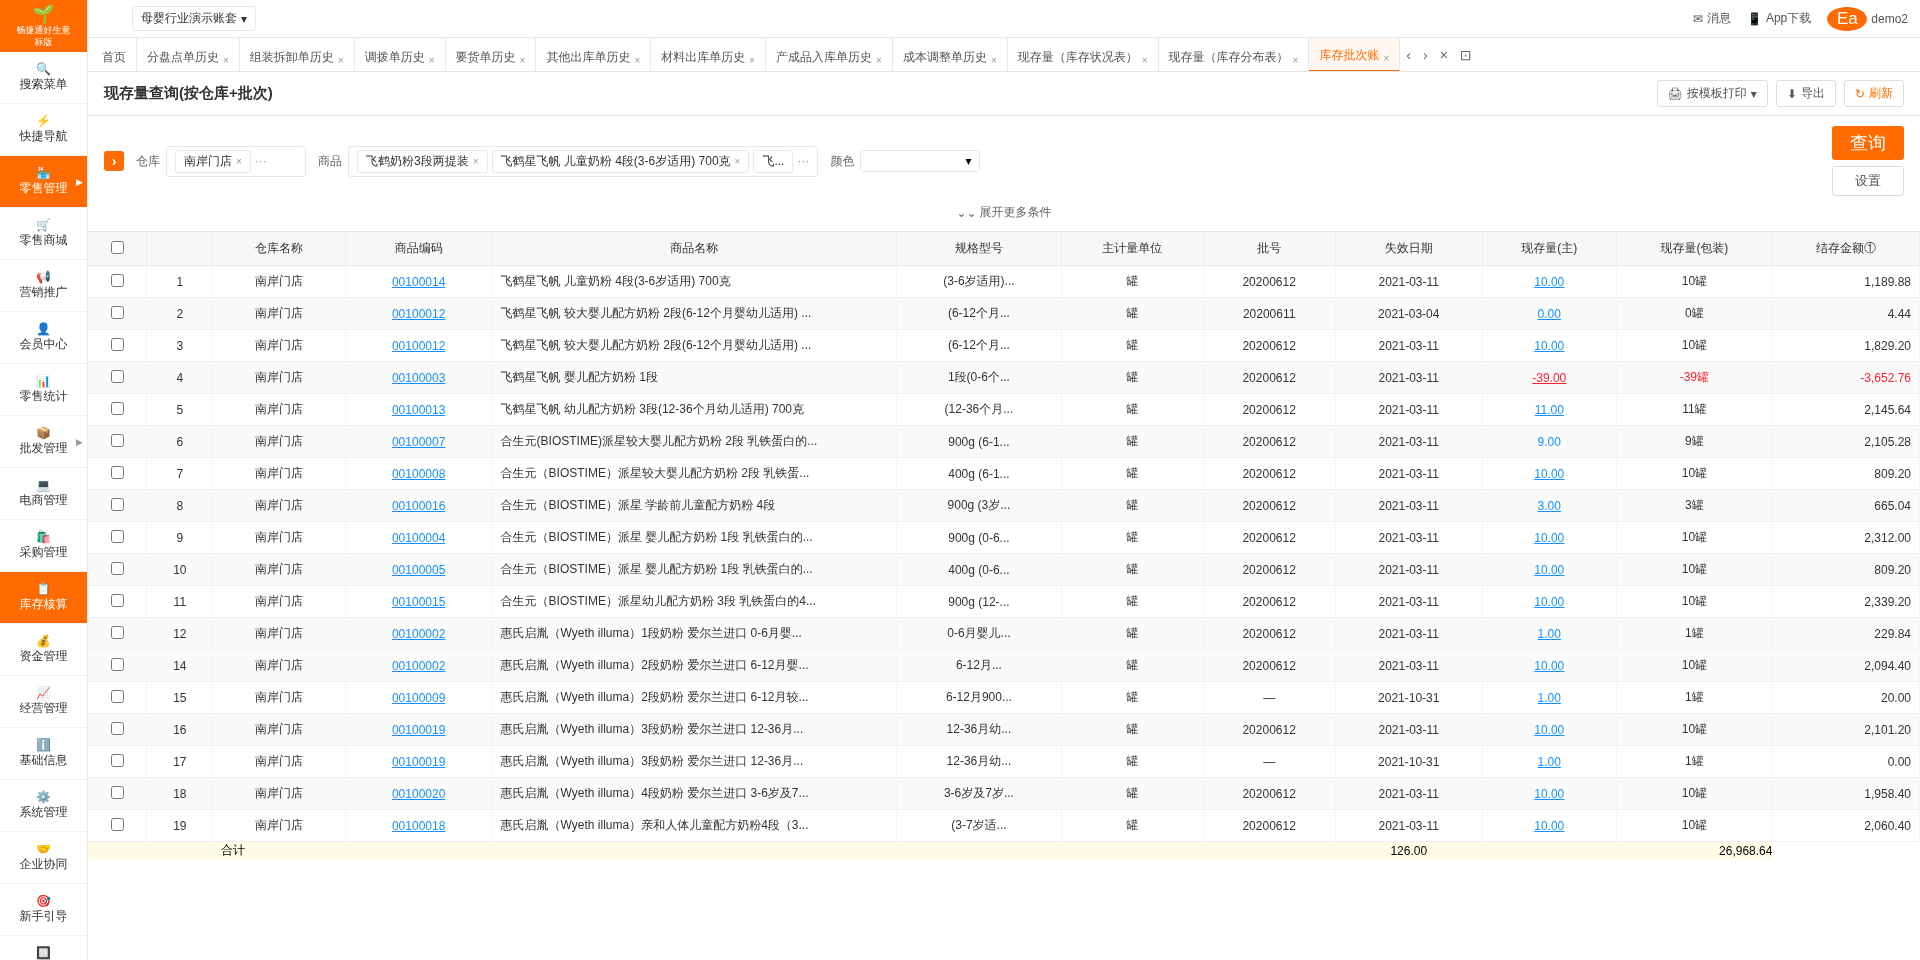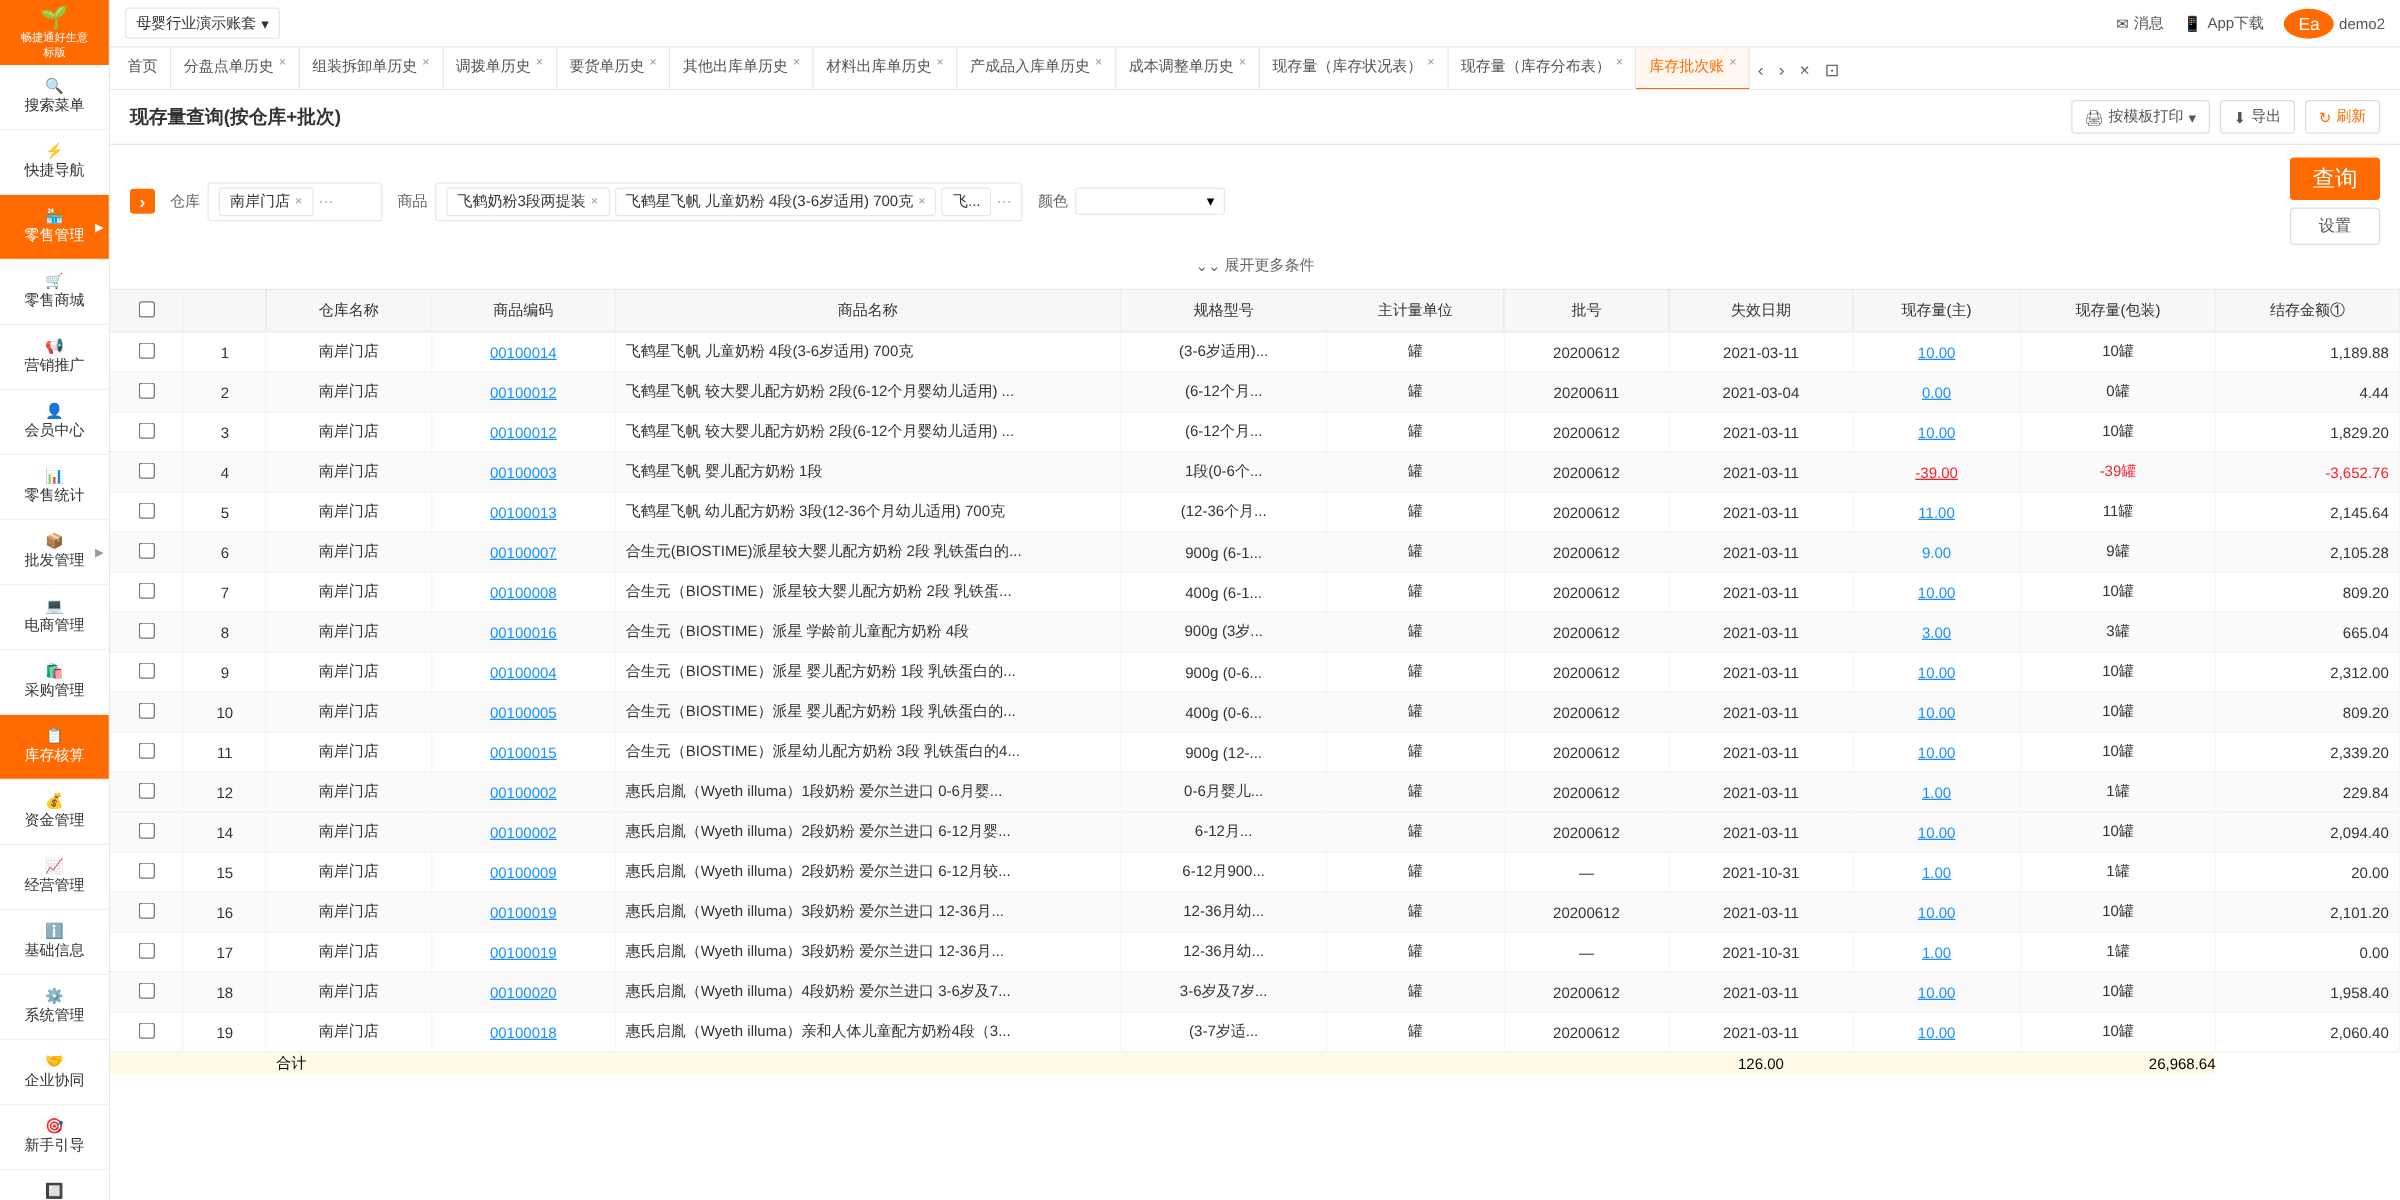--- a/index.html
+++ b/index.html
@@ -11,28 +11,28 @@
     .sidebar-logo-text { font-size: 9px; color: #fff; text-align: center; line-height: 1.3; }
     .sidebar-item { width: 100%; padding: 10px 4px; text-align: center; color: #333; font-size: 11px; cursor: pointer; border-bottom: 1px solid #f0f0f0; }
     .sidebar-item.active { background: #ff6b00; color: #fff; }
 
     
     .main { flex: 1; display: flex; flex-direction: column; overflow: hidden; }
 
     
     .topbar { background: #fff; height: 38px; display: flex; align-items: center; padding: 0 12px; border-bottom: 1px solid #e8e8e8; justify-content: space-between; }
     .topbar-left { display: flex; align-items: center; gap: 8px; }
-    .topbar-selector { display: flex; align-items: center; gap: 4px; color: #333; font-size: 12px; cursor: pointer; border: 1px solid #e8e8e8; padding: 3px 8px; border-radius: 3px; }
+    .topbar-selector { display: flex; align-items: center; gap: 4px; color: #333; font-size: 12px; cursor: pointer; border: 1px solid #e8e8e8; padding: 3px 8px; border-radius: 3px; margin-left: 32px; }
     .topbar-right { display: flex; align-items: center; gap: 16px; color: #555; font-size: 12px; }
     .topbar-right-item { display: flex; align-items: center; gap: 4px; cursor: pointer; }
 
     
     .tabbar { background: #fff; height: 34px; display: flex; align-items: center; padding: 0 4px; border-bottom: 1px solid #e8e8e8; overflow-x: auto; white-space: nowrap; }
     .tabbar::-webkit-scrollbar { height: 3px; }
-    .tab { display: inline-flex; align-items: flex-start; padding: 6px 10px; color: #555; font-size: 11px; cursor: pointer; border-right: 1px solid #e8e8e8; height: 34px; white-space: nowrap; gap: 4px; }
+    .tab { display: inline-flex; align-items: flex-end; padding: 6px 10px; color: #555; font-size: 11px; cursor: pointer; border-right: 1px solid #e8e8e8; height: 34px; white-space: nowrap; gap: 4px; }
     .tab.active { color: #ff6b00; border-bottom: 2px solid #ff6b00; background: #fff7f0; }
     .tab-close { color: #999; font-size: 10px; cursor: pointer; }
     .tab-nav-btn { padding: 0 6px; cursor: pointer; color: #666; font-size: 14px; }
 
     
     .page-area { flex: 1; overflow: hidden; display: flex; flex-direction: column; padding: 0; }
 
     
     .page-header { background: #fff; padding: 8px 16px; display: flex; align-items: center; justify-content: space-between; border-bottom: 1px solid #e8e8e8; }
     .page-title { font-size: 15px; font-weight: bold; color: #333; }
@@ -187,21 +187,21 @@
     <div class="topbar-right">
       <div class="topbar-right-item">
         <span>✉</span>
         <span>消息</span>
       </div>
       <div class="topbar-right-item">
         <span>📱</span>
         <span>App下载</span>
       </div>
       <div class="topbar-right-item">
-        <div style="width:40px;height:24px;border-radius:50%;background:#ff6b00;display:flex;align-items:center;justify-content:center;color:#fff;font-size:14px;">Ea</div>
+        <div style="width:40px;height:24px;border-radius:50%;background:#ff6b00;display:flex;align-items:center;justify-content:center;color:#fff;font-size:17px;">Ea</div>
         <span>demo2</span>
       </div>
     </div>
   </div>
 
   <div class="tabbar">
     <div class="tab">
       <span>首页</span>
     </div>
     <div class="tab">

